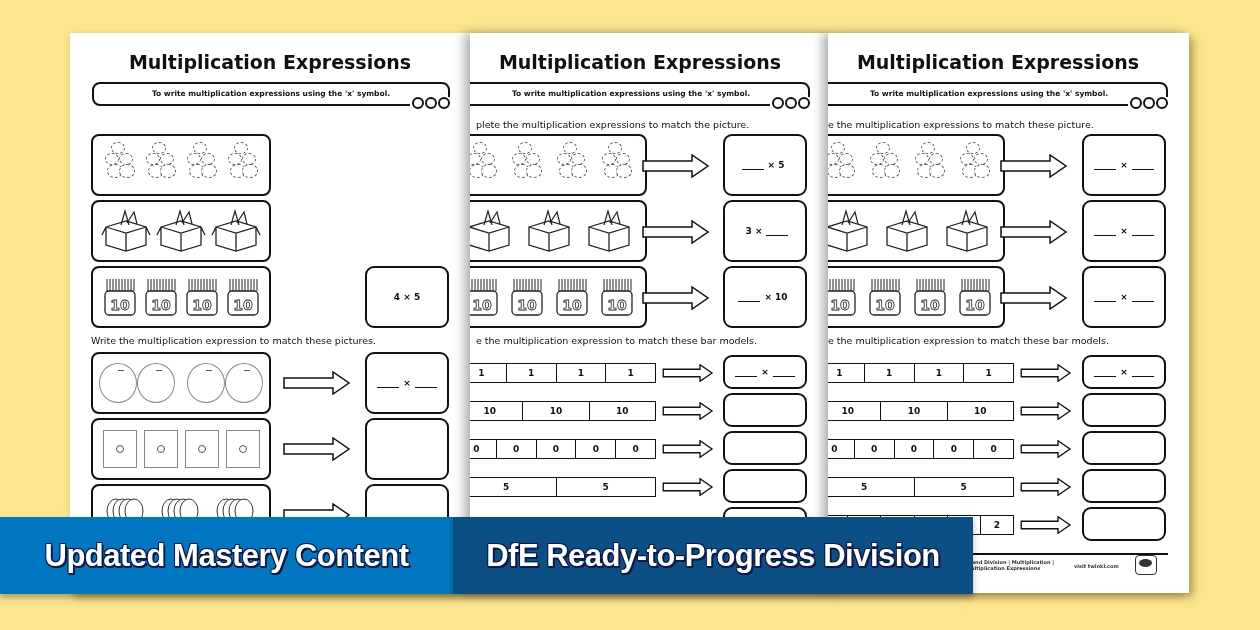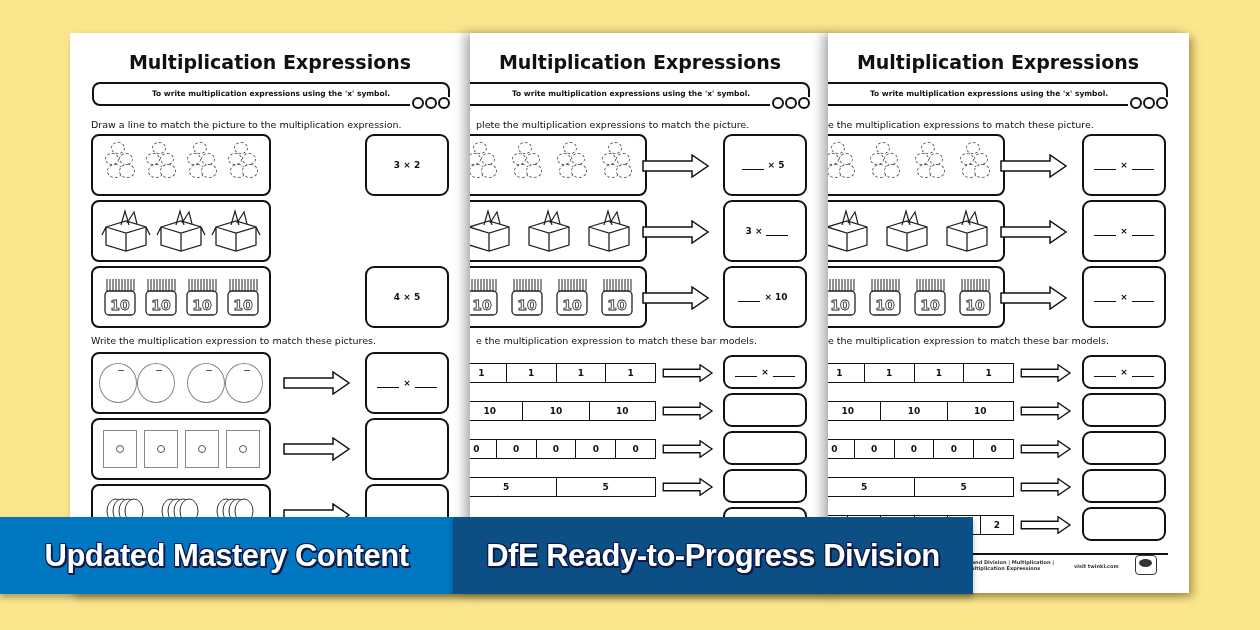--- a/index.html
+++ b/index.html
@@ -94,21 +94,20 @@
 <div class="page p1">
   <div class="inner">
     <div class="title">Multiplication Expressions</div>
     <div class="obj-box">To write multiplication expressions using the 'x' symbol.</div>
     <div class="circles">
         <span></span>
         <span></span>
         <span></span>
       </div>
 
-    <div class="instr" style="top:86px">Draw a line to match the picture to the multiplication expression.</div>
 
     <div class="pic-box" style="top:101px">
       <div class="flower">
           <i style="left:8px;top:2px;width:14px;height:12px"></i>
           <i style="left:2px;top:13px;width:14px;height:12px"></i>
           <i style="left:16px;top:13px;width:14px;height:12px"></i>
           <i style="left:4px;top:24px;width:16px;height:14px"></i>
           <i style="left:16px;top:24px;width:16px;height:14px"></i>
         </div>
       <div class="flower">
@@ -163,21 +162,20 @@
           <rect x="3" y="16" width="30" height="24" rx="4" fill="#fff" stroke="#222" stroke-width="1.3"></rect>
           <text x="18" y="35" text-anchor="middle" font-size="14" font-weight="bold" fill="#fff" stroke="#222" stroke-width="0.8" font-family="DejaVu Sans, sans-serif">10</text>
         </svg>
       <svg class="cake" viewBox="0 0 36 44">
           <path d="M5 4 V16 M8 4 V16 M11 4 V16 M14 4 V16 M17 4 V16 M20 4 V16 M23 4 V16 M26 4 V16 M29 4 V16 M32 4 V16" stroke="#222" stroke-width="1"></path>
           <rect x="3" y="16" width="30" height="24" rx="4" fill="#fff" stroke="#222" stroke-width="1.3"></rect>
           <text x="18" y="35" text-anchor="middle" font-size="14" font-weight="bold" fill="#fff" stroke="#222" stroke-width="0.8" font-family="DejaVu Sans, sans-serif">10</text>
         </svg>
     </div>
 
-    <div class="answer-box" style="top:101px;left:295px">3 × 2</div>
     <div class="answer-box" style="top:233px;left:295px">4 × 5</div>
 
     <div class="instr" style="top:302px">Write the multiplication expression to match these pictures.</div>
 
     <div class="pic-box" style="top:319px">
       <div class="apple"></div>
       <div class="apple"></div>
       <div style="width:12px"></div>
       <div class="apple"></div>
       <div class="apple"></div>

